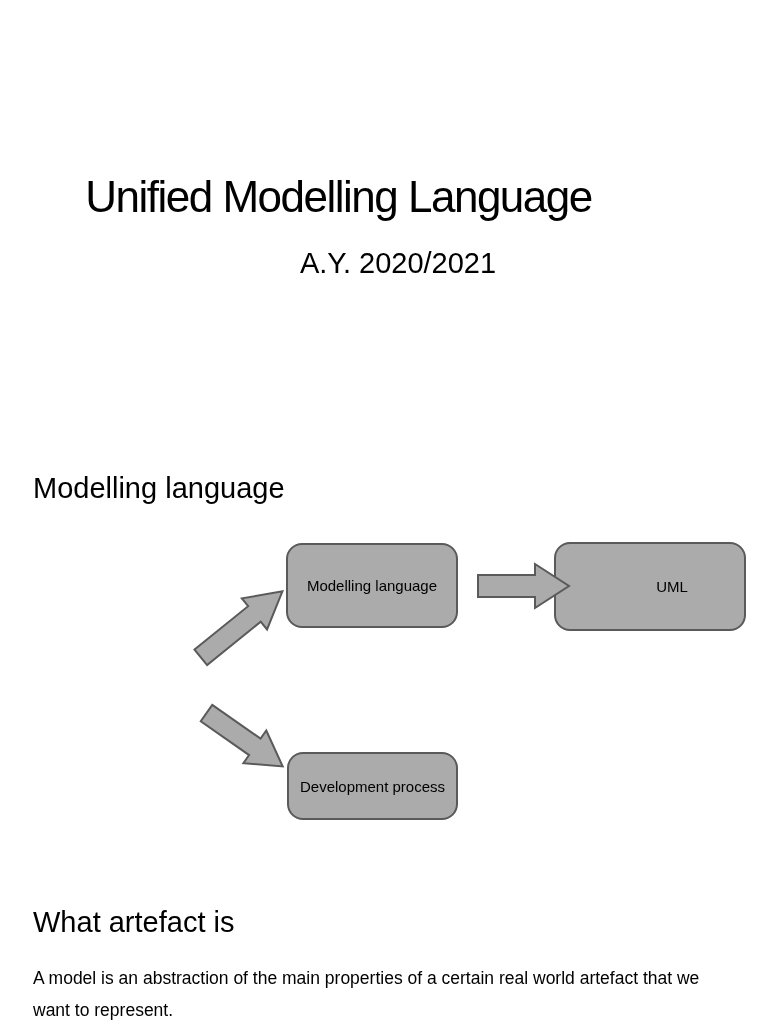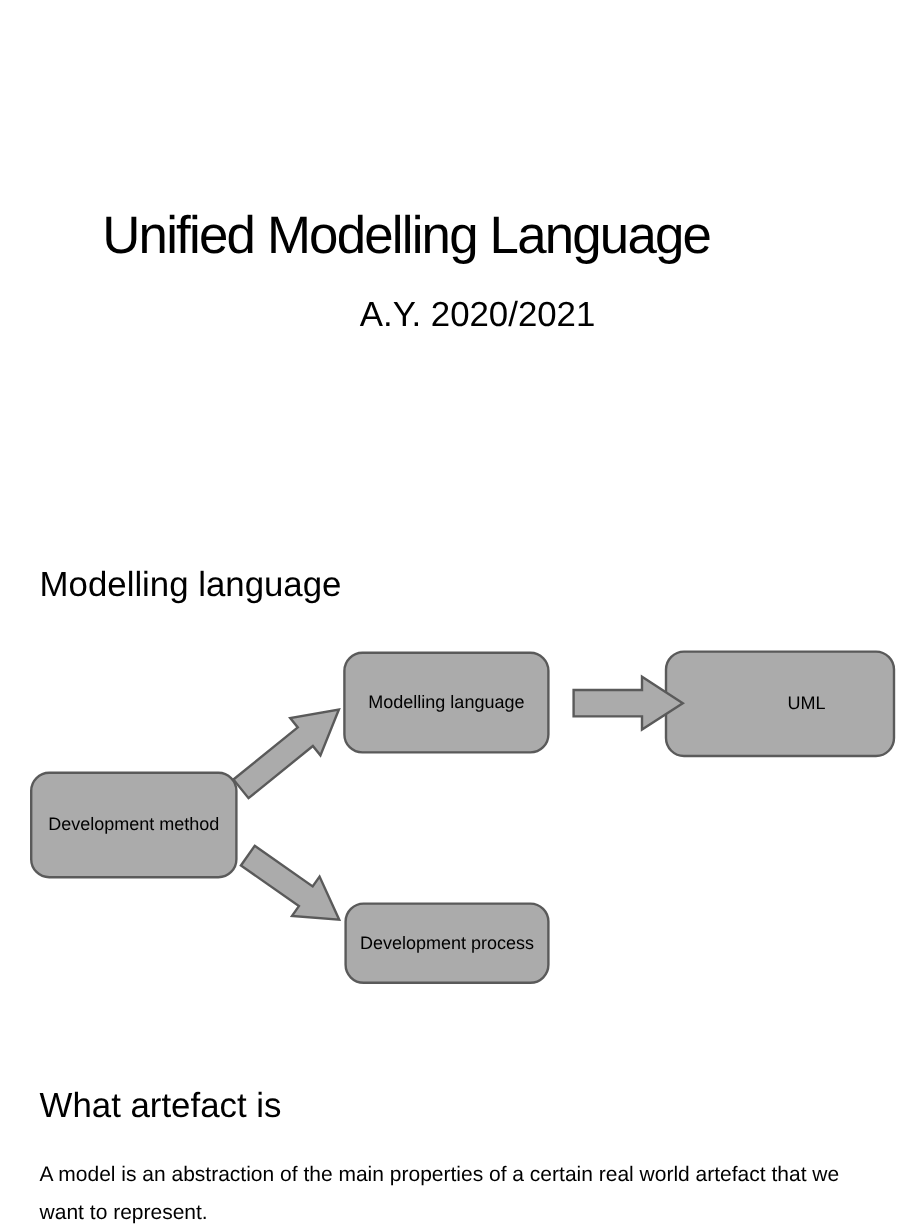--- a/index.html
+++ b/index.html
@@ -74,23 +74,20 @@
 </head>
 <body>
 
 <div class="abs doc-title">Unified Modelling Language</div>
 <div class="abs doc-subtitle">A.Y. 2020/2021</div>
 
 <div class="abs section-heading heading-modelling">Modelling language</div>
 
 <div class="abs diagram">
 
-  <div class="node node-development-method">
-    <span>Development method</span>
-  </div>
 
   <div class="node node-modelling-language">
     <span>Modelling language</span>
   </div>
 
   <div class="node node-uml">
     <span>UML</span>
   </div>
 
   <div class="node node-development-process">

